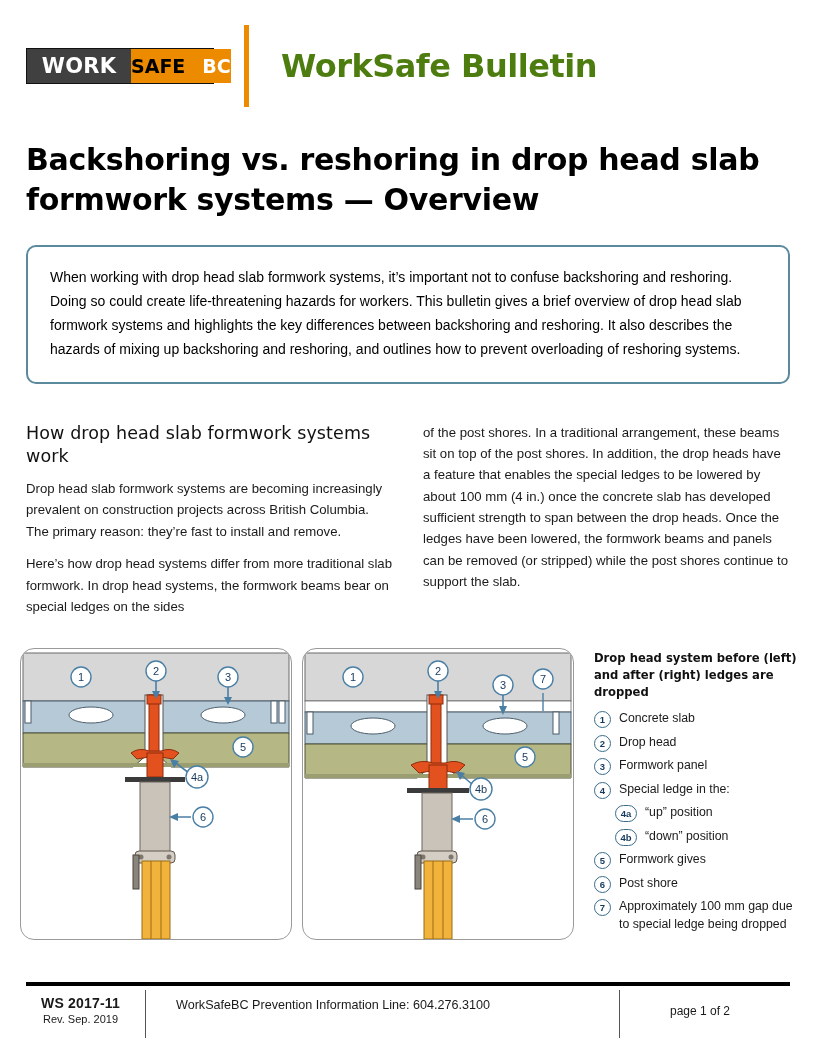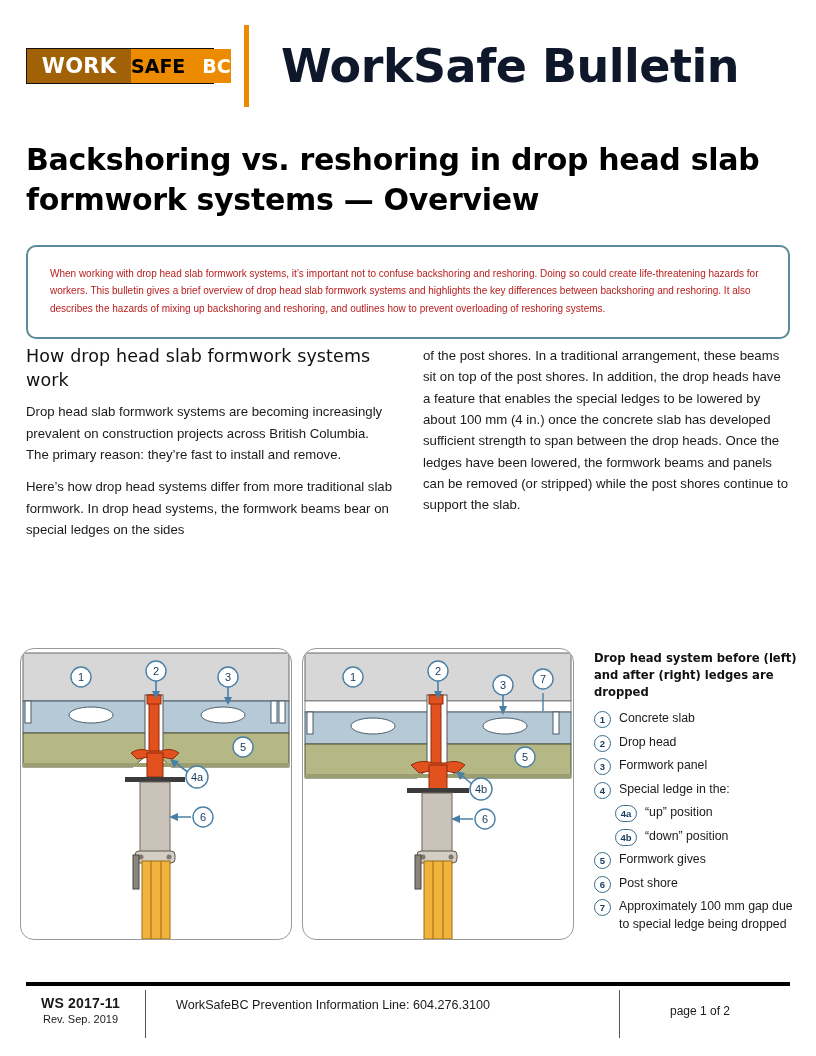--- a/index.html
+++ b/index.html
@@ -13,58 +13,58 @@
   .page { position: relative; width: 816px; height: 1056px; padding: 0; }
 
   
   .header { display: flex; align-items: center; padding: 26px 0 0 26px; height: 106px; }
   .logo {
     display: flex; align-items: stretch;
     border: 1px solid #111; height: 36px; width: 188px;
     font-family: "DejaVu Sans", sans-serif;
   }
   .logo-work {
-    background: #a16207; color: #fff; flex: 0 0 104px;
+    background: #404040; color: #fff; flex: 0 0 104px;
     display: flex; align-items: center; justify-content: center;
     font-weight: 700; font-size: 21px; letter-spacing: .2px;
   }
   .logo-safebc {
     background: #ED8B00; flex: 1;
     display: flex; align-items: center; justify-content: center; gap: 17px;
     font-weight: 700; font-size: 19px;
   }
   .logo-safe { color: #000; }
   .logo-bc { color: #fff; }
   .header-rule { width: 5px; height: 82px; background: #ED8B00; margin: 0 32px 0 30px; }
   .bulletin-title {
     font-family: "DejaVu Sans", sans-serif;
-    font-weight: 700; font-size: 46px; letter-spacing: -0.5px;
-    color: #0f172a; line-height: 1;
+    font-weight: 700; font-size: 32px; letter-spacing: -0.5px;
+    color: #4d7c0f; line-height: 1;
   }
 
   
   .doc-title {
     margin: 34px 26px 0 26px;
     font-family: "DejaVu Sans", sans-serif;
     font-weight: 700; font-size: 30px; line-height: 1.32;
     letter-spacing: -0.3px; color: #000;
     max-width: 780px;
   }
 
   
   .callout {
     margin: 26px 26px 0 26px;
     border: 2px solid #5b8a9c; border-radius: 10px;
     padding: 18px 22px 20px 22px;
-    font-size: 10px; line-height: 1.72; color: #b91c1c;
+    font-size: 14px; line-height: 1.72; color: #000000;
   }
 
   
   .body-cols {
-    margin: 6px 26px 0 26px;
+    margin: 38px 26px 0 26px;
     display: flex; gap: 30px;
   }
   .col { flex: 1; }
   .sec-head {
     font-family: "DejaVu Sans", sans-serif;
     font-weight: 400; font-size: 17.5px; line-height: 1.36;
     color: #111; margin-bottom: 9px; letter-spacing: .1px;
   }
   .col p { font-size: 13.2px; line-height: 1.62; margin-bottom: 11px; }
   .col p:last-child { margin-bottom: 0; }

